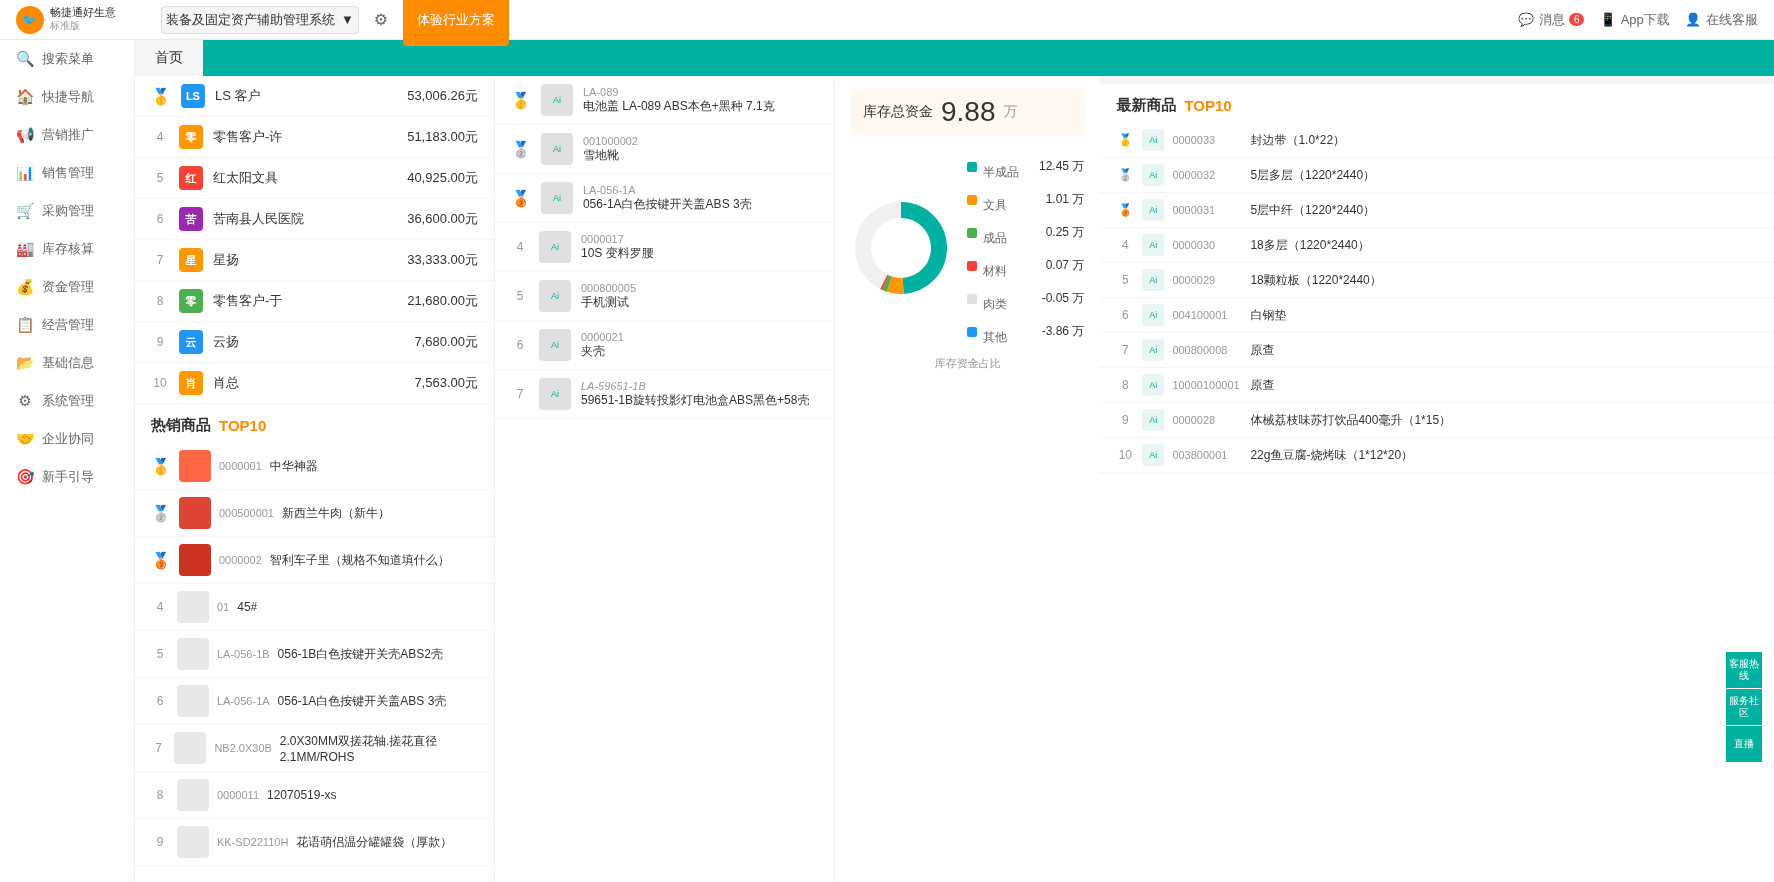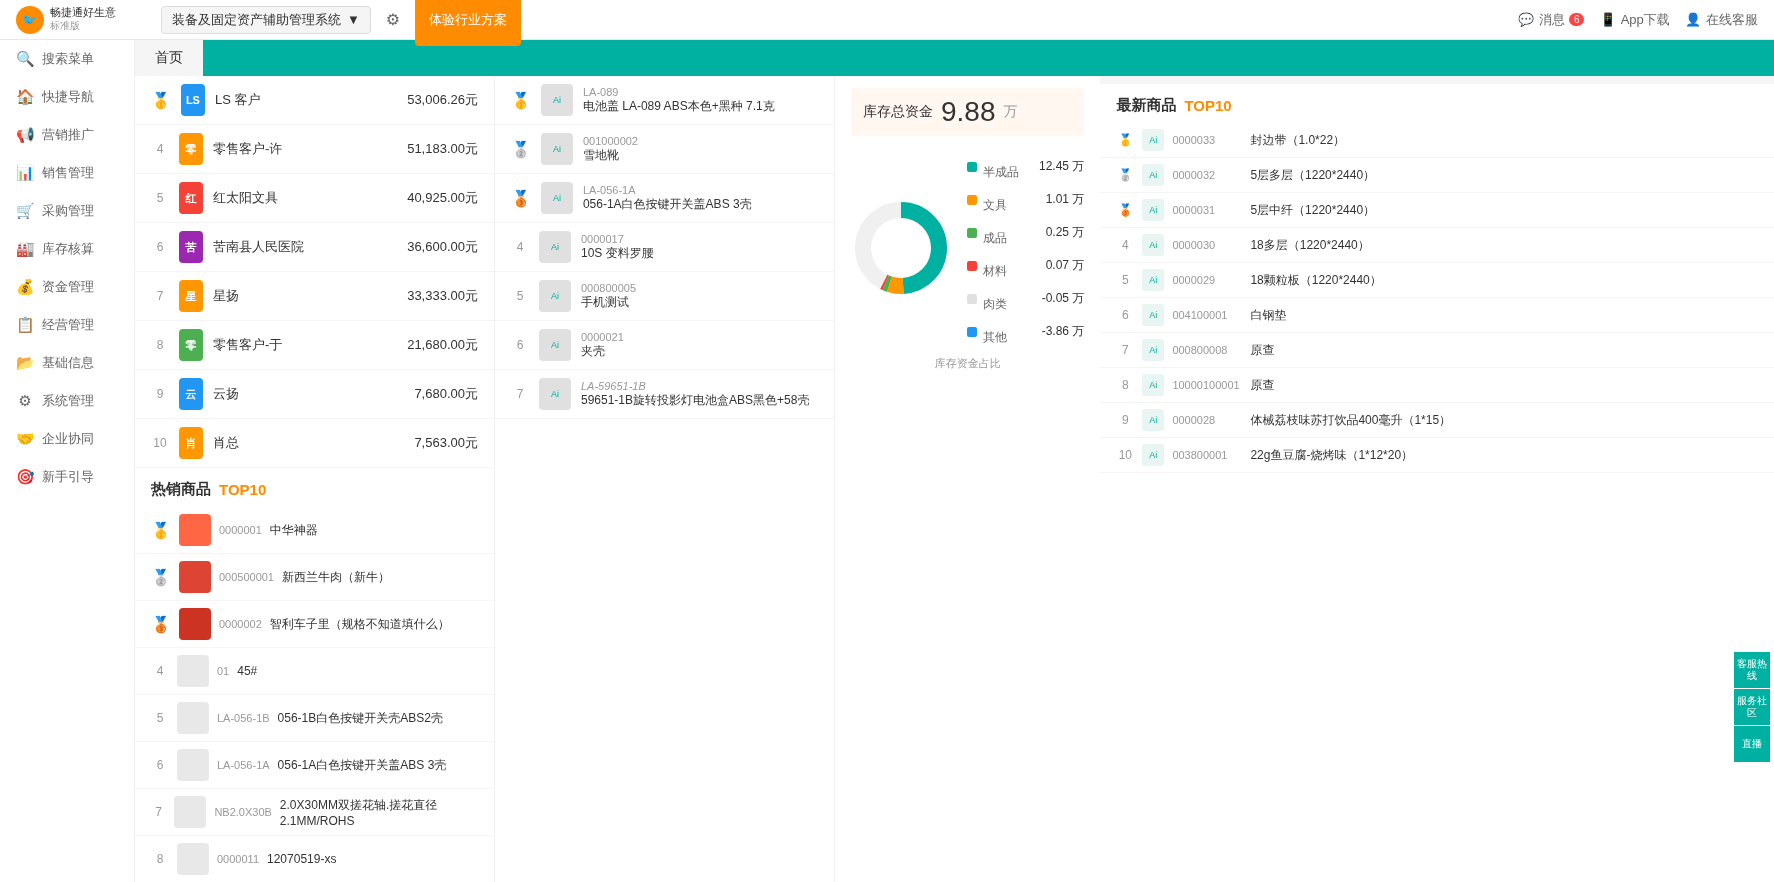--- a/index.html
+++ b/index.html
@@ -28,21 +28,21 @@
       background: #ff8c00;
       border-radius: 50%;
       display: flex; align-items: center; justify-content: center;
       color: #fff; font-size: 12px; font-weight: bold;
     }
     .logo-text { font-size: 11px; color: #333; line-height: 1.2; }
     .logo-badge { font-size: 10px; color: #999; }
     .system-selector {
       display: flex; align-items: center; gap: 6px;
       background: #f5f5f5; border: 1px solid #ddd; border-radius: 4px;
-      padding: 4px 10px; cursor: pointer; margin-left: 10px;
+      padding: 4px 4px; cursor: pointer; margin-left: 10px;
     }
     .system-selector span { font-size: 13px; color: #333; }
     .gear-btn {
       margin-left: 8px; width: 28px; height: 28px;
       display: flex; align-items: center; justify-content: center;
       cursor: pointer; color: #666; font-size: 16px;
     }
     .trial-btn {
       background: #ff8c00; color: #fff; border: none;
       padding: 17px 14px; border-radius: 4px; cursor: pointer; font-size: 13px;
@@ -120,21 +120,21 @@
     }
 
     
     .rank-item {
       display: flex; align-items: center;
       padding: 8px 16px; border-bottom: 1px solid #f5f5f5;
       gap: 10px;
     }
     .rank-num { width: 18px; text-align: center; color: #999; font-size: 12px; }
     .rank-avatar {
-      width: 24px; height: 32px; border-radius: 4px;
+      width: 24px; height: 24px; border-radius: 4px;
       display: flex; align-items: center; justify-content: center;
       color: #fff; font-size: 11px; font-weight: bold; flex-shrink: 0;
     }
     .rank-name { flex: 1; color: #333; font-size: 13px; }
     .rank-amount { color: #333; font-size: 13px; font-weight: 500; }
     .rank-medal { font-size: 16px; }
 
     
     .section-title {
       font-size: 15px; font-weight: bold; color: #333;
@@ -187,21 +187,21 @@
     .np-thumb {
       width: 22px; height: 22px; border-radius: 3px;
       background: #e8f5f3; display: flex; align-items: center; justify-content: center;
       font-size: 9px; color: #00b0a0; flex-shrink: 0;
     }
     .np-code { color: #999; font-size: 11px; min-width: 70px; }
     .np-name { color: #333; font-size: 12px; }
 
     
     .float-service {
-      position: fixed; right: 4px; bottom: 120px;
+      position: fixed; right: 12px; bottom: 120px;
       display: flex; flex-direction: column; gap: 1px;
     }
     .float-btn {
       background: #00b0a0; color: #fff;
       width: 36px; height: 36px;
       display: flex; align-items: center; justify-content: center;
       font-size: 10px; text-align: center; cursor: pointer;
       line-height: 1.2;
     }
 

